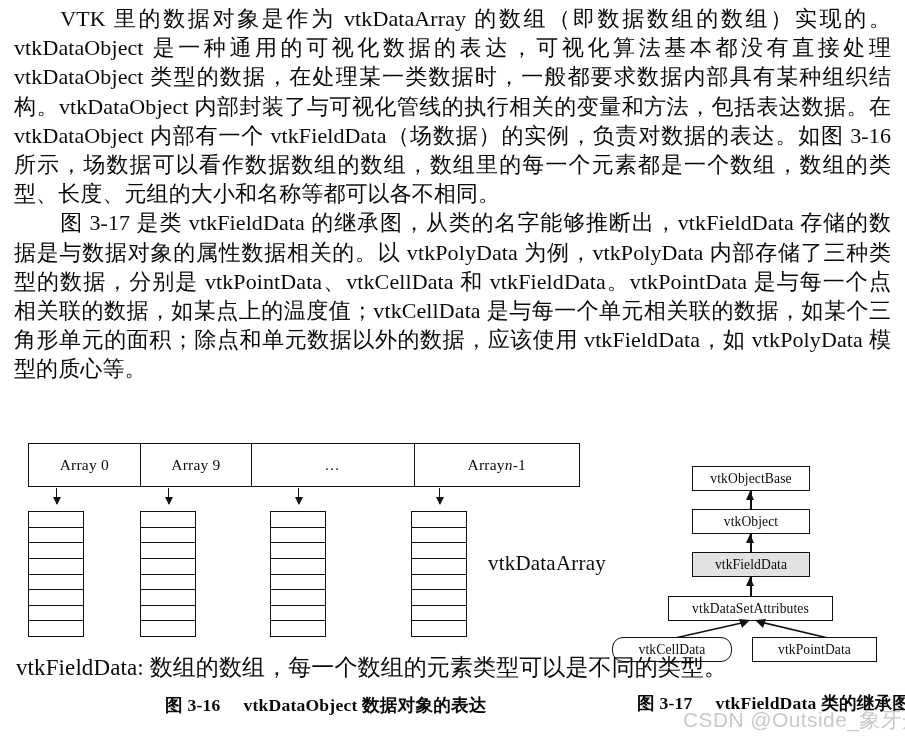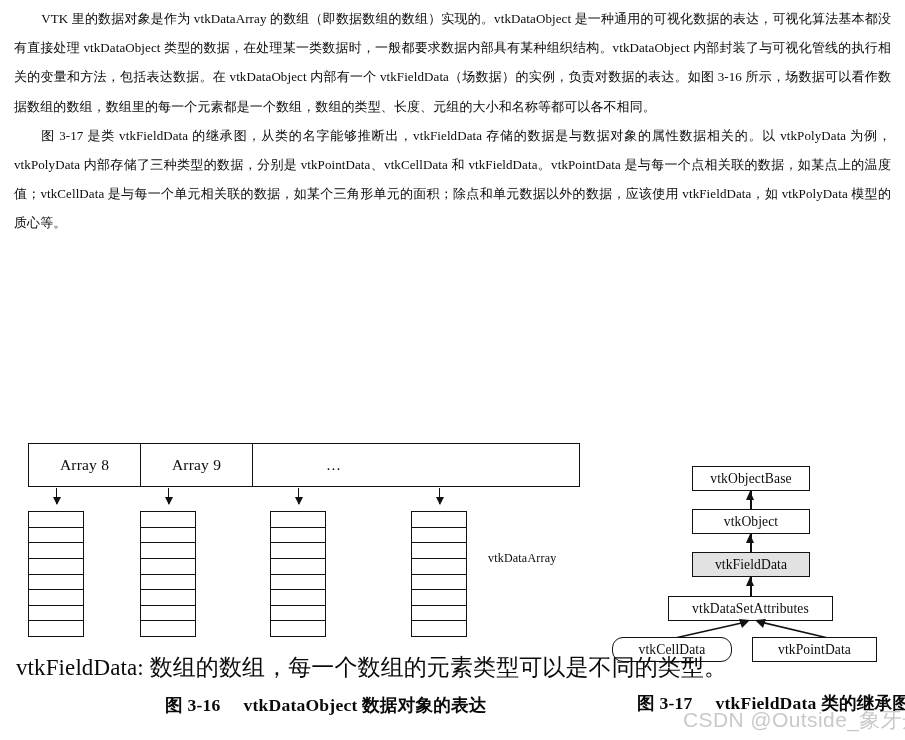--- a/index.html
+++ b/index.html
@@ -17,21 +17,21 @@
   }
 
   
   .textblock {
     position: absolute;
     left: 14px;
     top: 4px;
     width: 877px;
   }
   .para {
-    font-size: 13px;
+    font-size: 22px;
     line-height: 29.2px;
     text-align: justify;
     text-justify: inter-character;
     margin: 0;
     letter-spacing: 0.1px;
   }
   .para.indent { text-indent: 2.1em; }
 
   
   .figures {
@@ -109,21 +109,21 @@
     flex: 1 1 0;
     border-bottom: 1.5px solid #111;
     box-sizing: border-box;
   }
   .col-stack .slot:last-child { border-bottom: none; }
 
   .vtkdataarray-label {
     position: absolute;
     left: 488px;
     top: 551px;
-    font-size: 12px;
+    font-size: 21px;
     white-space: nowrap;
     letter-spacing: 0.2px;
   }
 
   .fieldnote {
     position: absolute;
     left: 16px;
     top: 652px;
     font-size: 23px;
     white-space: nowrap;
@@ -196,27 +196,32 @@
   <p class="para indent">VTK 里的数据对象是作为 vtkDataArray 的数组（即数据数组的数组）实现的。vtkDataObject 是一种通用的可视化数据的表达，可视化算法基本都没有直接处理 vtkDataObject 类型的数据，在处理某一类数据时，一般都要求数据内部具有某种组织结构。vtkDataObject 内部封装了与可视化管线的执行相关的变量和方法，包括表达数据。在 vtkDataObject 内部有一个 vtkFieldData（场数据）的实例，负责对数据的表达。如图 3-16 所示，场数据可以看作数据数组的数组，数组里的每一个元素都是一个数组，数组的类型、长度、元组的大小和名称等都可以各不相同。</p>
   <p class="para indent">图 3-17 是类 vtkFieldData 的继承图，从类的名字能够推断出，vtkFieldData 存储的数据是与数据对象的属性数据相关的。以 vtkPolyData 为例，vtkPolyData 内部存储了三种类型的数据，分别是 vtkPointData、vtkCellData 和 vtkFieldData。vtkPointData 是与每一个点相关联的数据，如某点上的温度值；vtkCellData 是与每一个单元相关联的数据，如某个三角形单元的面积；除点和单元数据以外的数据，应该使用 vtkFieldData，如 vtkPolyData 模型的质心等。</p>
 </div>
 
 <div class="figures">
 
   <div class="fig16">
 
     <div class="arrays-header">
       <div class="acell c0">
-        <span>Array 8</span>
+        <span>Array 0</span>
       </div>
       <div class="acell c1">
         <span>Array 9</span>
       </div>
       <div class="acell c2">
         <span class="dots">…</span>
+      </div>
+      <div class="acell c3">
+        <span>Array </span>
+          <i>n</i>
+          <span>-1</span>
       </div>
     </div>
 
     <div class="arrow-down" style="left:56px; top:56px;"></div>
     <div class="arrow-down" style="left:168px; top:56px;"></div>
     <div class="arrow-down" style="left:298px; top:56px;"></div>
     <div class="arrow-down" style="left:439px; top:56px;"></div>
 
     <div class="col-stack" style="left:28px; top:79px;">
         <div class="slot"></div>

